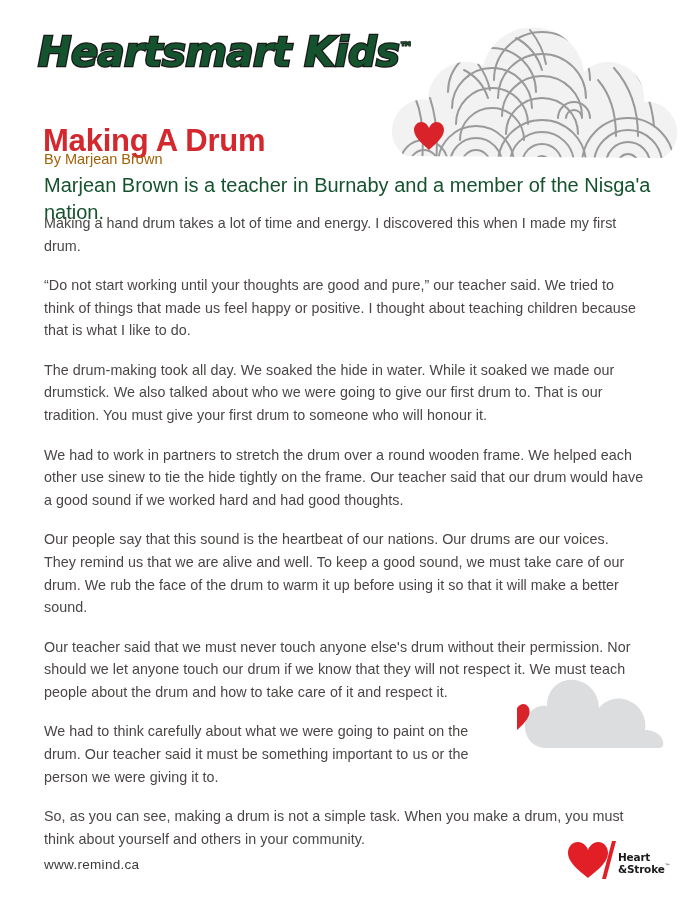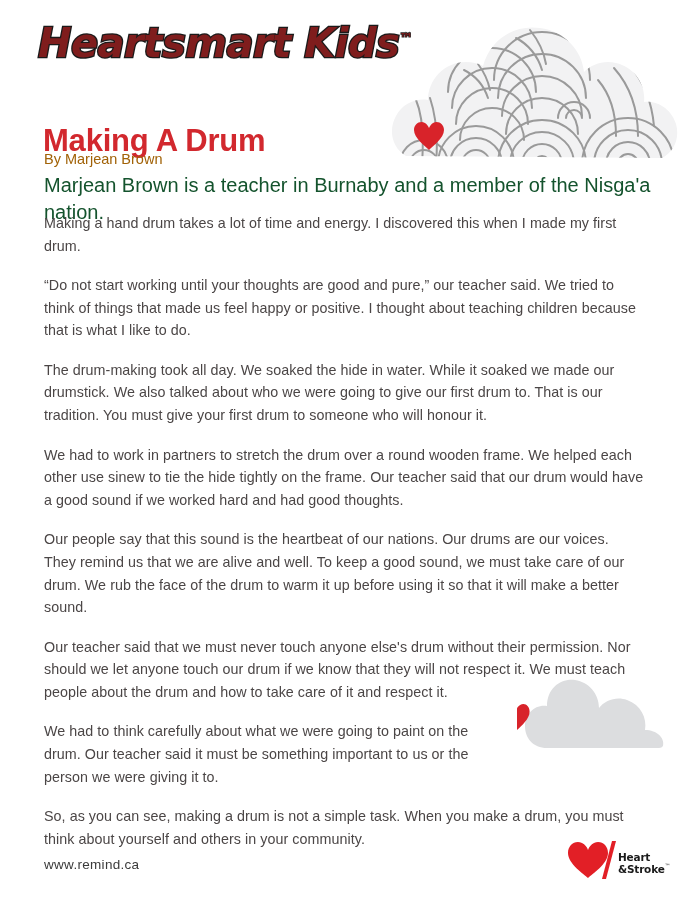--- a/index.html
+++ b/index.html
@@ -13,27 +13,27 @@
     height: 900px;
     background: #ffffff;
     overflow: hidden;
     font-family: "Liberation Sans", sans-serif;
   }
 
   
   .brand-logo {
     position: absolute;
     left: 38px;
-    top: 23px;
+    top: 32px;
     font-family: "DejaVu Sans", sans-serif;
     font-size: 40px;
     font-weight: bold;
     font-style: italic;
     letter-spacing: -0.5px;
-    color: #7f1d1d;
+    color: #14532d;
     -webkit-text-stroke: 2.6px #1a1a1a;
     paint-order: stroke fill;
     white-space: nowrap;
     line-height: 1;
   }
   .brand-logo .tm {
     font-size: 14px;
     vertical-align: super;
     -webkit-text-stroke: 1.4px #1a1a1a;
   }

